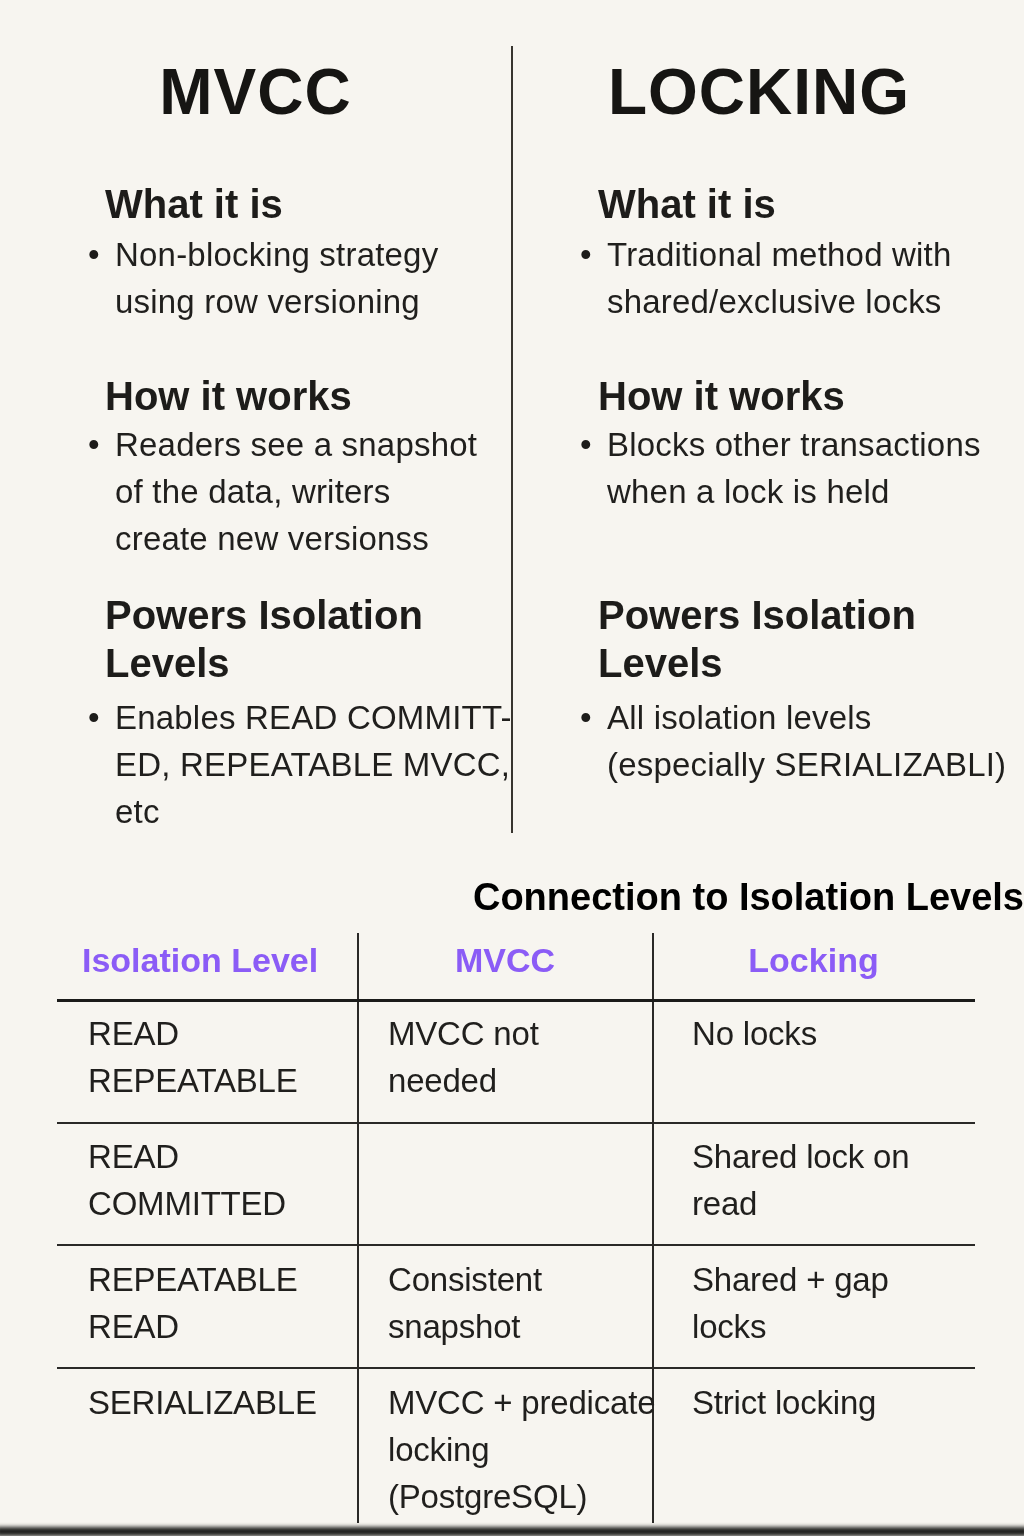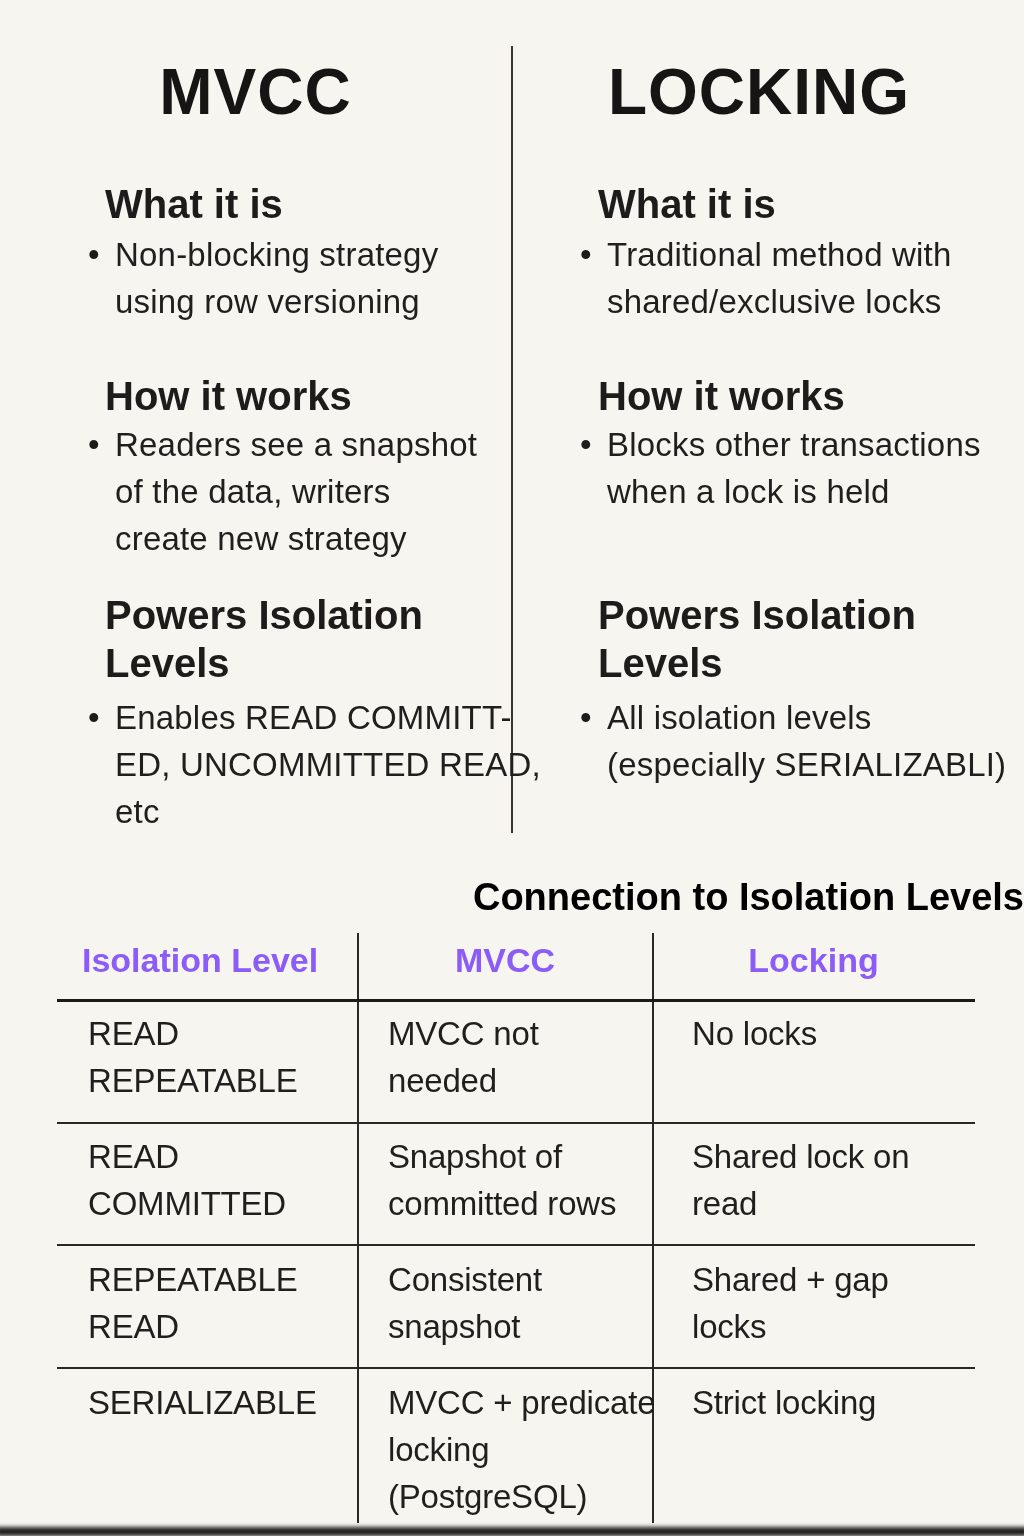--- a/index.html
+++ b/index.html
@@ -126,33 +126,33 @@
   </div>
 
   <div class="heading" style="left:75px;top:372px">
     <span class="hline">How it works</span>
   </div>
   <div class="bullet" style="left:88px;top:421px">
     <span class="dot">•</span>
     <span class="blines">
       <span class="bline">Readers see a snapshot</span>
       <span class="bline">of the data, writers</span>
-      <span class="bline">create new strategy</span>
+      <span class="bline">create new versionss</span>
     </span>
   </div>
 
   <div class="heading" style="left:75px;top:591px">
     <span class="hline">Powers Isolation</span>
     <span class="hline">Levels</span>
   </div>
   <div class="bullet" style="left:88px;top:694px">
     <span class="dot">•</span>
     <span class="blines">
       <span class="bline">Enables READ COMMITT-</span>
-      <span class="bline">ED, UNCOMMITTED READ,</span>
+      <span class="bline">ED, REPEATABLE MVCC,</span>
       <span class="bline">etc</span>
     </span>
   </div>
 
   <div class="heading" style="left:568px;top:180px">
     <span class="hline">What it is</span>
   </div>
   <div class="bullet" style="left:580px;top:231px">
     <span class="dot">•</span>
     <span class="blines">
@@ -207,24 +207,20 @@
     <span class="bline">needed</span>
   </div>
   <div class="cell" style="left:692px;top:1010px;width:280px">
     <span class="bline">No locks</span>
   </div>
 
   <div class="cell" style="left:88px;top:1133px;width:262px">
     <span class="bline">READ</span>
     <span class="bline">COMMITTED</span>
   </div>
-  <div class="cell" style="left:388px;top:1133px;width:255px">
-    <span class="bline">Snapshot of</span>
-    <span class="bline">committed rows</span>
-  </div>
   <div class="cell" style="left:692px;top:1133px;width:280px">
     <span class="bline">Shared lock on</span>
     <span class="bline">read</span>
   </div>
 
   <div class="cell" style="left:88px;top:1256px;width:262px">
     <span class="bline">REPEATABLE</span>
     <span class="bline">READ</span>
   </div>
   <div class="cell" style="left:388px;top:1256px;width:255px">

